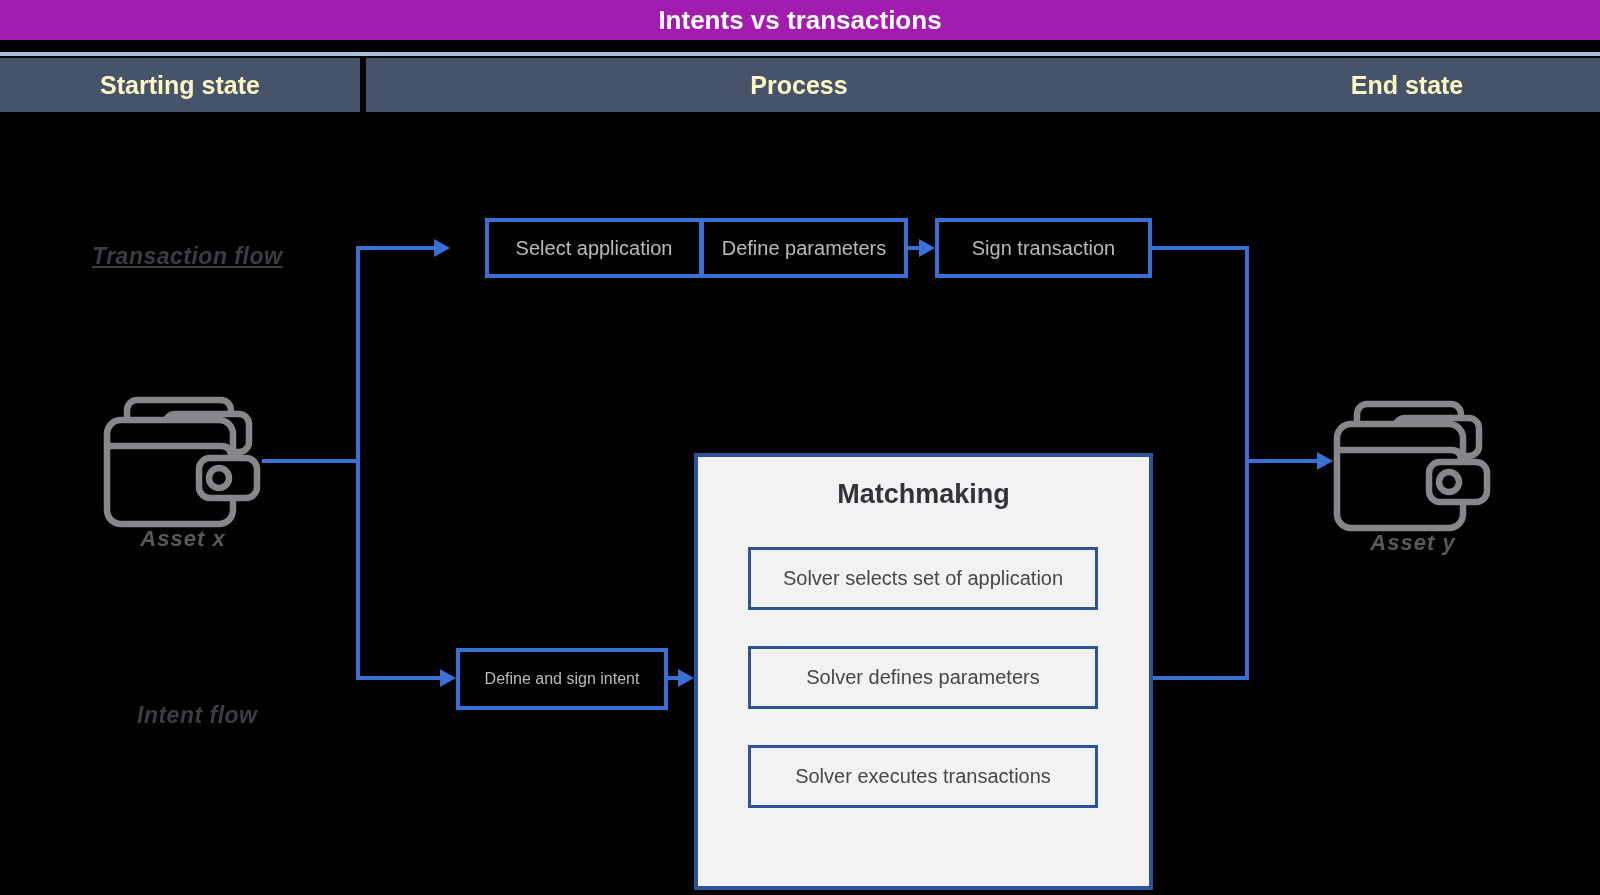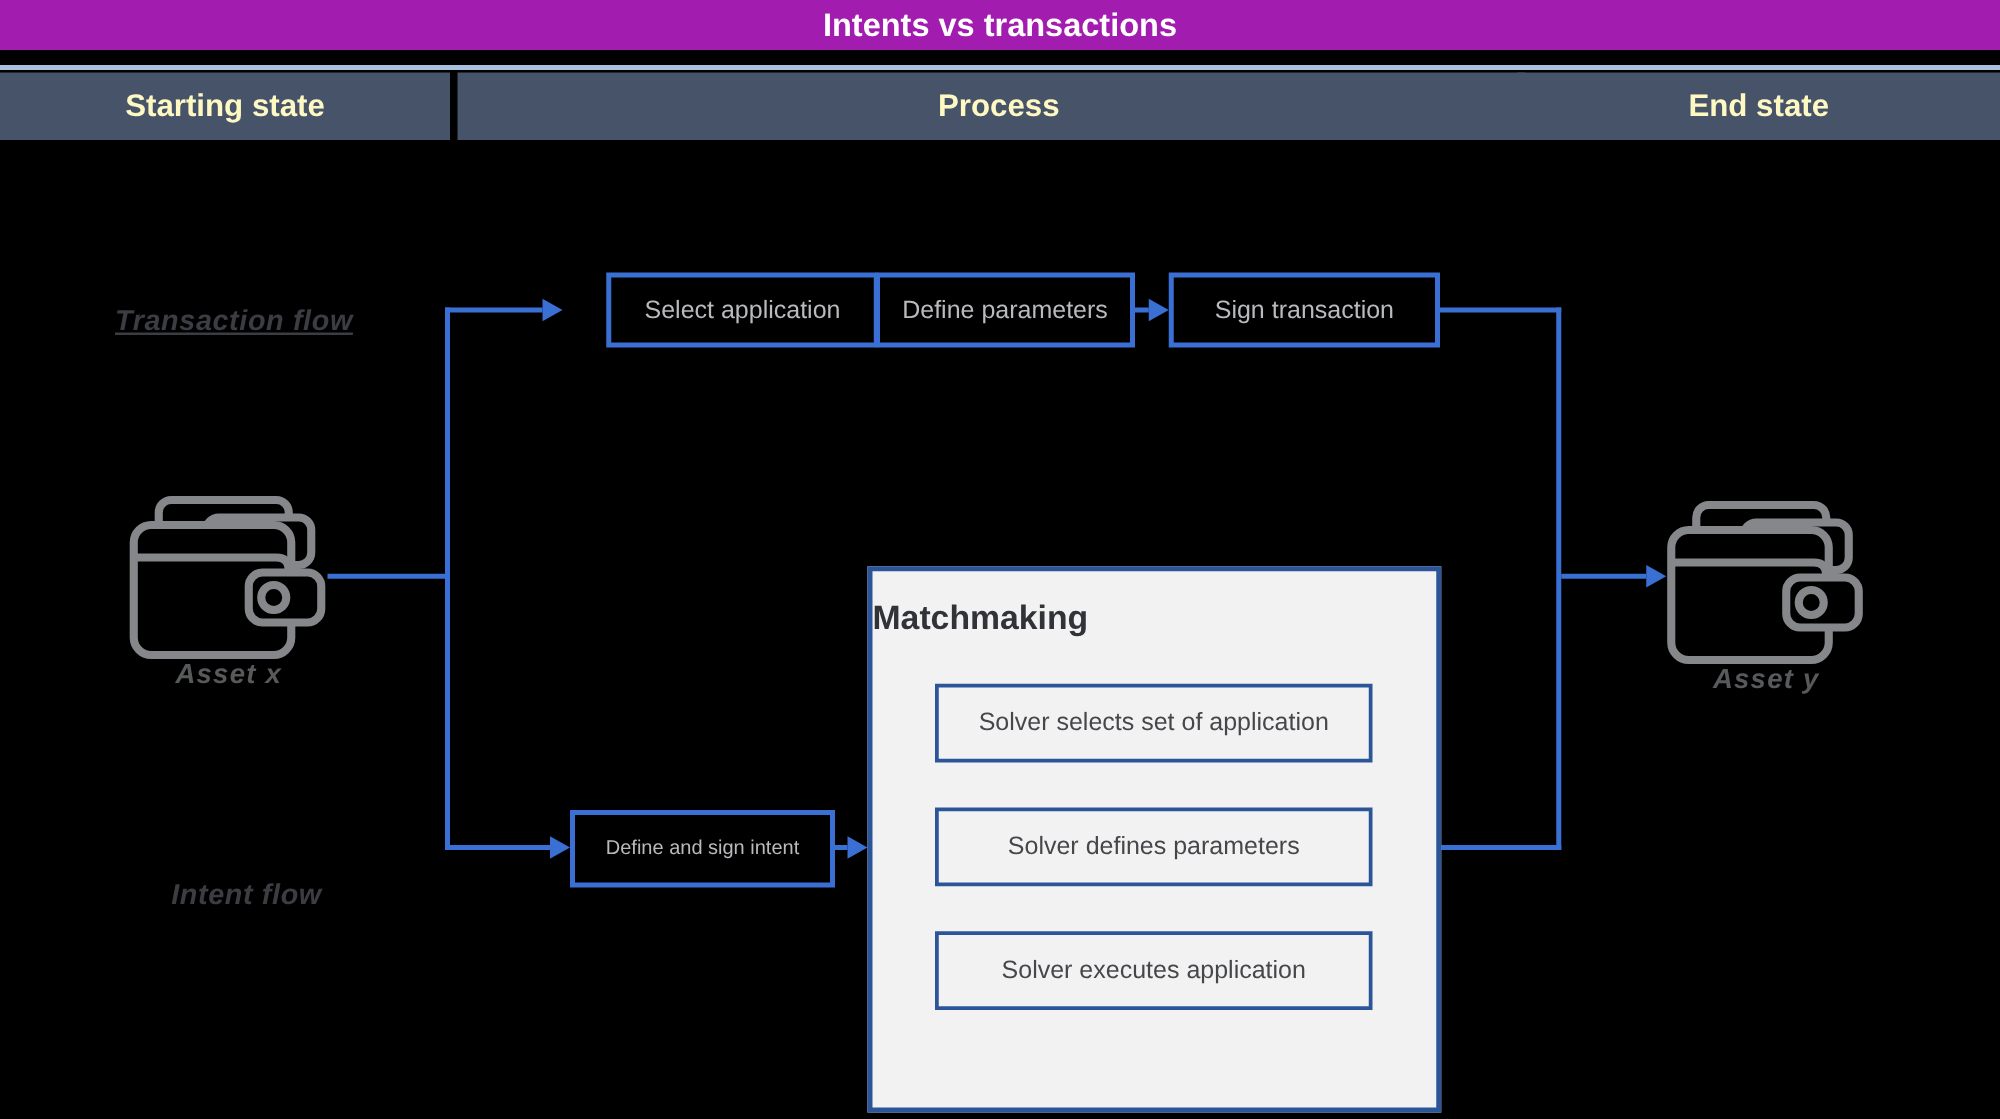--- a/index.html
+++ b/index.html
@@ -27,21 +27,21 @@
     border-bottom:9px solid transparent;border-left:16px solid #3a6fd4;}
   
   .flow-box{position:absolute;top:218px;height:60px;border:4px solid #3a6fd4;box-sizing:border-box;
     display:flex;align-items:center;justify-content:center;color:#b9babd;font-size:20px;background:#000;text-align:center;}
   .intent-box{position:absolute;left:456px;top:648px;width:212px;height:62px;border:4px solid #3a6fd4;
     box-sizing:border-box;display:flex;align-items:center;justify-content:center;color:#b9babd;
     font-size:16px;line-height:1.15;background:#000;text-align:center;padding:0 14px;}
   
   .panel{position:absolute;left:694px;top:453px;width:459px;height:437px;background:#f2f2f2;
     border:4px solid #2b5499;box-sizing:border-box;}
-  .panel-title{position:absolute;left:0;top:22px;width:451px;text-align:left;color:#323338;
+  .panel-title{position:absolute;left:0;top:22px;width:451px;text-align:center;color:#323338;
     font-size:27px;font-weight:700;}
   .panel-box{position:absolute;left:50px;width:350px;height:63px;border:3px solid #2b5499;
     box-sizing:border-box;background:#f2f2f2;display:flex;align-items:center;justify-content:center;
     color:#46474b;font-size:20px;text-align:center;}
   .pbox-1{top:90px;} .pbox-2{top:189px;} .pbox-3{top:288px;}
   .panel-caption{position:absolute;left:35px;top:372px;width:380px;text-align:center;color:#3a3b3f;
     font-size:20px;font-style:italic;line-height:1.35;}
   
   .wallet{position:absolute;width:160px;height:132px;}
   .wallet-left{left:103px;top:396px;}
@@ -137,15 +137,15 @@
 
 <div class="panel">
   <div class="panel-title">Matchmaking</div>
   <div class="panel-box pbox-1">
     <span>Solver selects set of application</span>
   </div>
   <div class="panel-box pbox-2">
     <span>Solver defines parameters</span>
   </div>
   <div class="panel-box pbox-3">
-    <span>Solver executes application</span>
+    <span>Solver executes transactions</span>
   </div>
 </div>
 
 </body></html>

